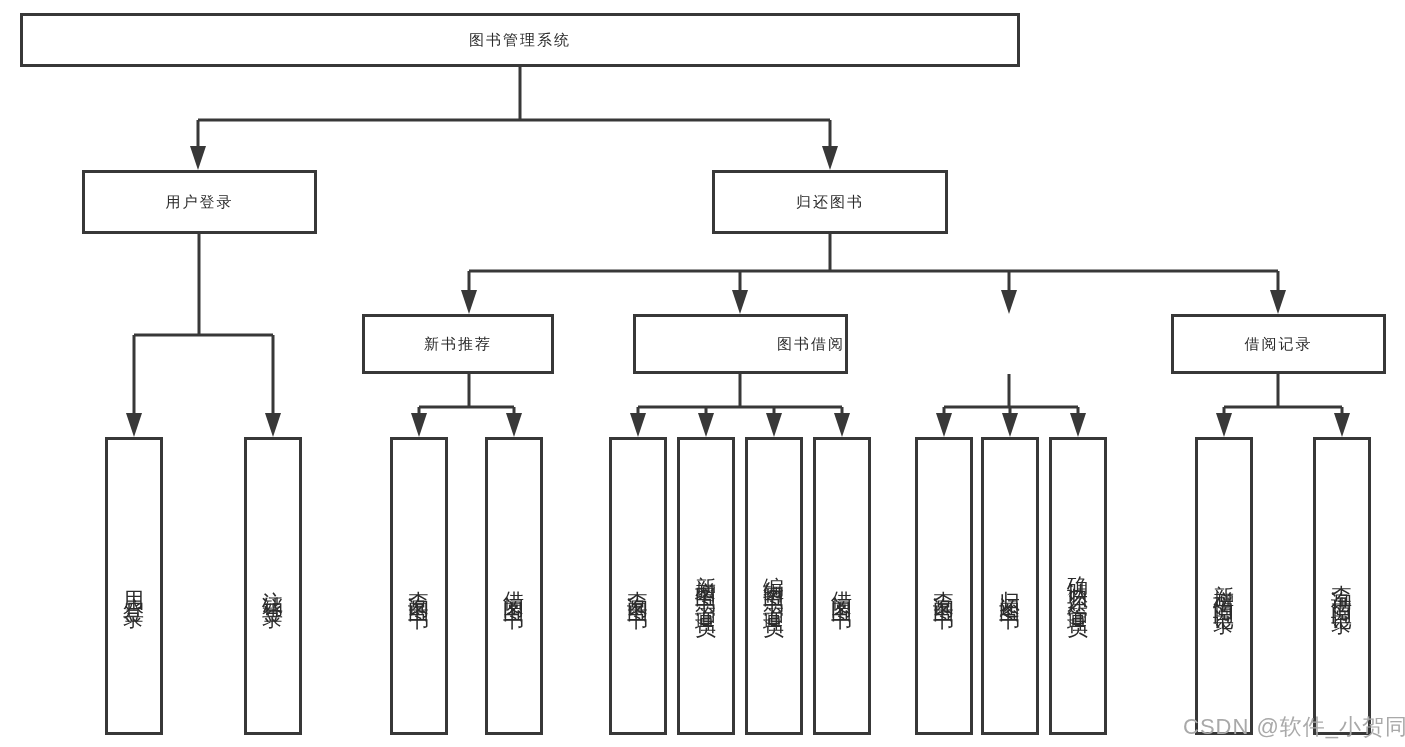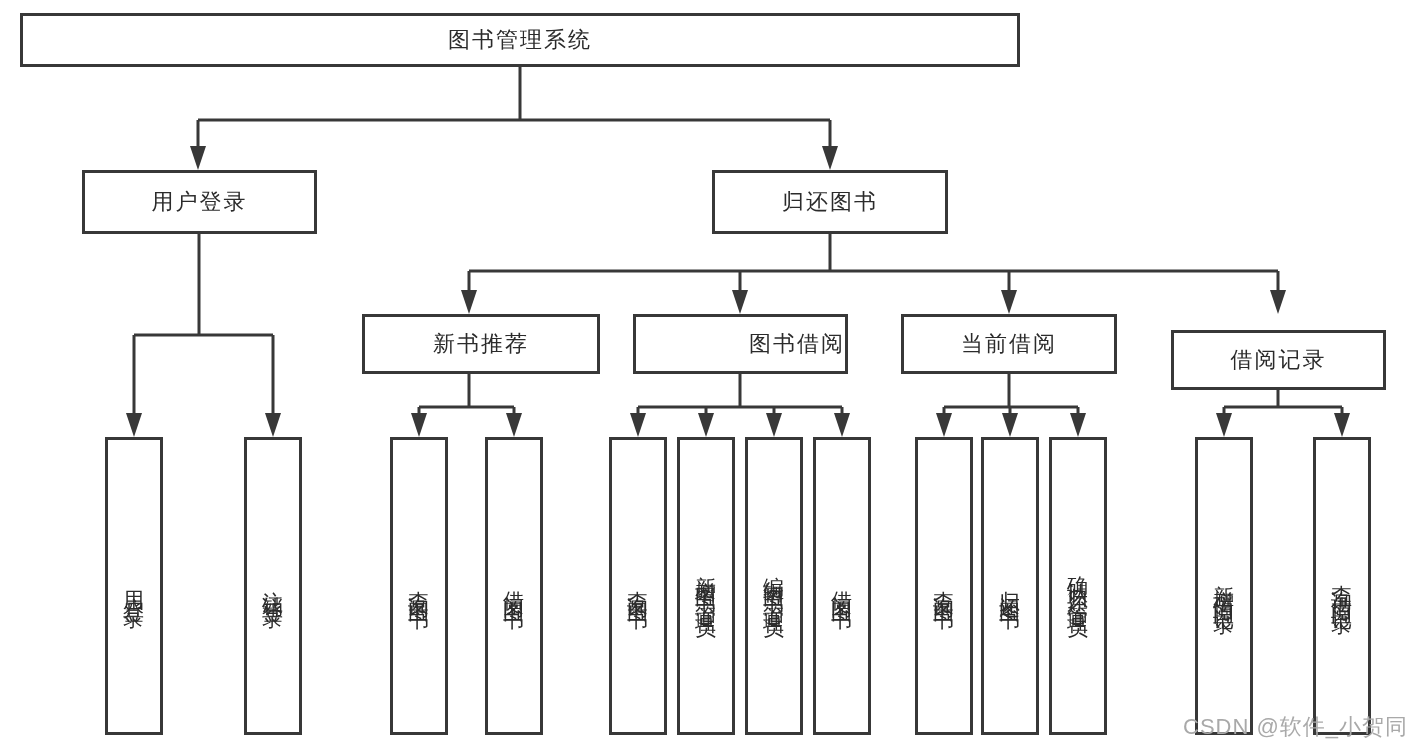--- a/index.html
+++ b/index.html
@@ -19,21 +19,21 @@
   .node {
     position: absolute;
     box-sizing: border-box;
     border: 3px solid #383838;
     background: #ffffff;
     display: flex;
     align-items: center;
     justify-content: center;
     color: #2b2b2b;
   }
-  .hnode { font-size: 22px; letter-spacing: 2px; font-family: Liberation Mono, monospace; }
+  .hnode { font-size: 15px; letter-spacing: 2px; font-family: Liberation Mono, monospace; }
   .vnode { font-size: 21px; }
   .vnode .vtext {
     writing-mode: vertical-rl;
     text-orientation: mixed;
     letter-spacing: 6px;
     line-height: 1;
     white-space: nowrap;
   }
   .watermark {
     position: absolute;
@@ -97,30 +97,27 @@
     <span>图书管理系统</span>
   </div>
 
   <div class="node hnode" style="left:82px; top:170px; width:235px; height:64px;">
     <span>用户登录</span>
   </div>
   <div class="node hnode" style="left:712px; top:170px; width:236px; height:64px;">
     <span>归还图书</span>
   </div>
 
-  <div class="node hnode" style="left:362px; top:314px; width:238px; height:60px;">
+  <div class="node hnode" style="left:362px; top:314px; width:192px; height:60px;">
     <span>新书推荐</span>
   </div>
   <div class="node hnode" style="left:633px; top:314px; width:215px; height:60px;justify-content:flex-end;">
     <span>图书借阅</span>
   </div>
-  <div class="node hnode" style="left:901px; top:314px; width:216px; height:60px;">
-    <span>当前借阅</span>
-  </div>
-  <div class="node hnode" style="left:1171px; top:314px; width:215px; height:60px;margin-top:16px;">
+  <div class="node hnode" style="left:1171px; top:314px; width:215px; height:60px;">
     <span>借阅记录</span>
   </div>
 
   <div class="node vnode" style="left:105px; top:437px; width:58px; height:298px;">
     <span class="vtext">用户登录</span>
   </div>
   <div class="node vnode" style="left:244px; top:437px; width:58px; height:298px;">
     <span class="vtext">注销登录</span>
   </div>
 

